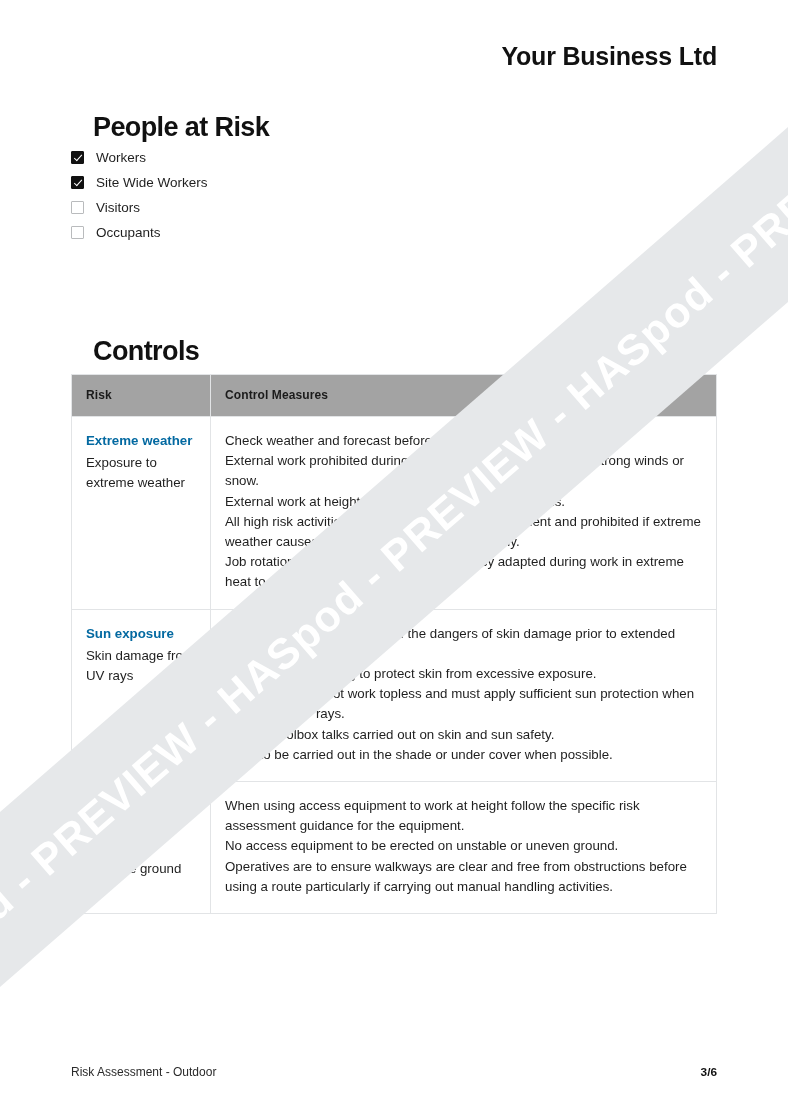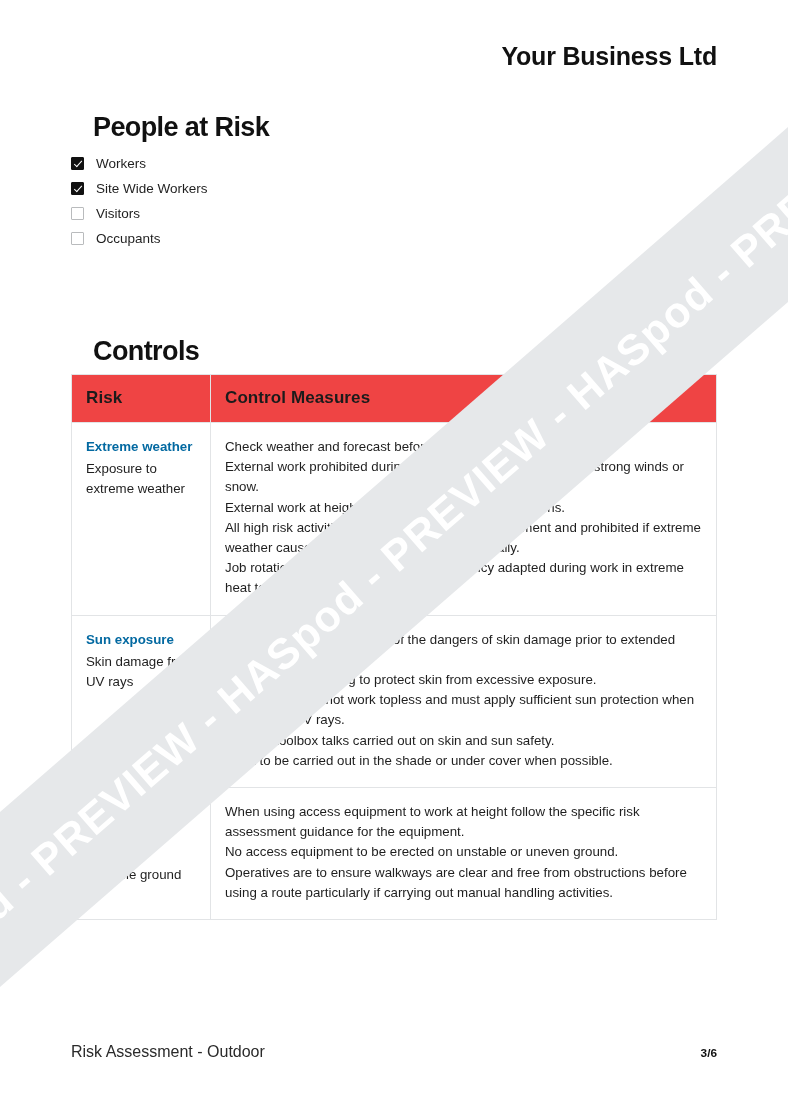--- a/index.html
+++ b/index.html
@@ -60,21 +60,21 @@
     position: absolute;
     left: 71px;
     top: 151px;
     width: 420px;
     list-style: none;
     margin: 0;
     padding: 0;
   }
   .people-item {
     display: flex;
-    align-items: center;
+    align-items: flex-start;
     height: 25px;
   }
   .checkbox {
     width: 13px;
     height: 13px;
     flex: 0 0 13px;
     box-sizing: border-box;
     border: 1.3px solid #2b2b2b;
     border-radius: 1px;
     background: #ffffff;
@@ -115,22 +115,22 @@
     table-layout: fixed;
     font-size: 13.3px;
   }
   .controls-table th,
   .controls-table td {
     border: 1px solid #e2e4e6;
     vertical-align: top;
     text-align: left;
   }
   .controls-table thead th {
-    background: #ef4444;
-    font-size: 17px;
+    background: #a3a3a3;
+    font-size: 12px;
     font-weight: 700;
     color: #1b1b1b;
     letter-spacing: 0.1px;
     padding: 13px 14px 14px 14px;
   }
   .col-risk { width: 139px; }
   .col-controls { width: 506px; }
 
   .controls-table tbody td {
     padding: 14px 14px 16px 14px;
@@ -153,22 +153,23 @@
   .doc-footer {
     position: absolute;
     left: 71px;
     right: 71px;
     top: 1043px;
     display: flex;
     justify-content: space-between;
     align-items: baseline;
   }
   .footer-title {
-    font-size: 16px;
+    font-size: 12px;
     color: #2a2a2a;
+    margin-top: 22px;
   }
   .footer-page {
     font-size: 11.8px;
     font-weight: 700;
     color: #111111;
   }
 
   
   .watermark-layer {
     position: absolute;

